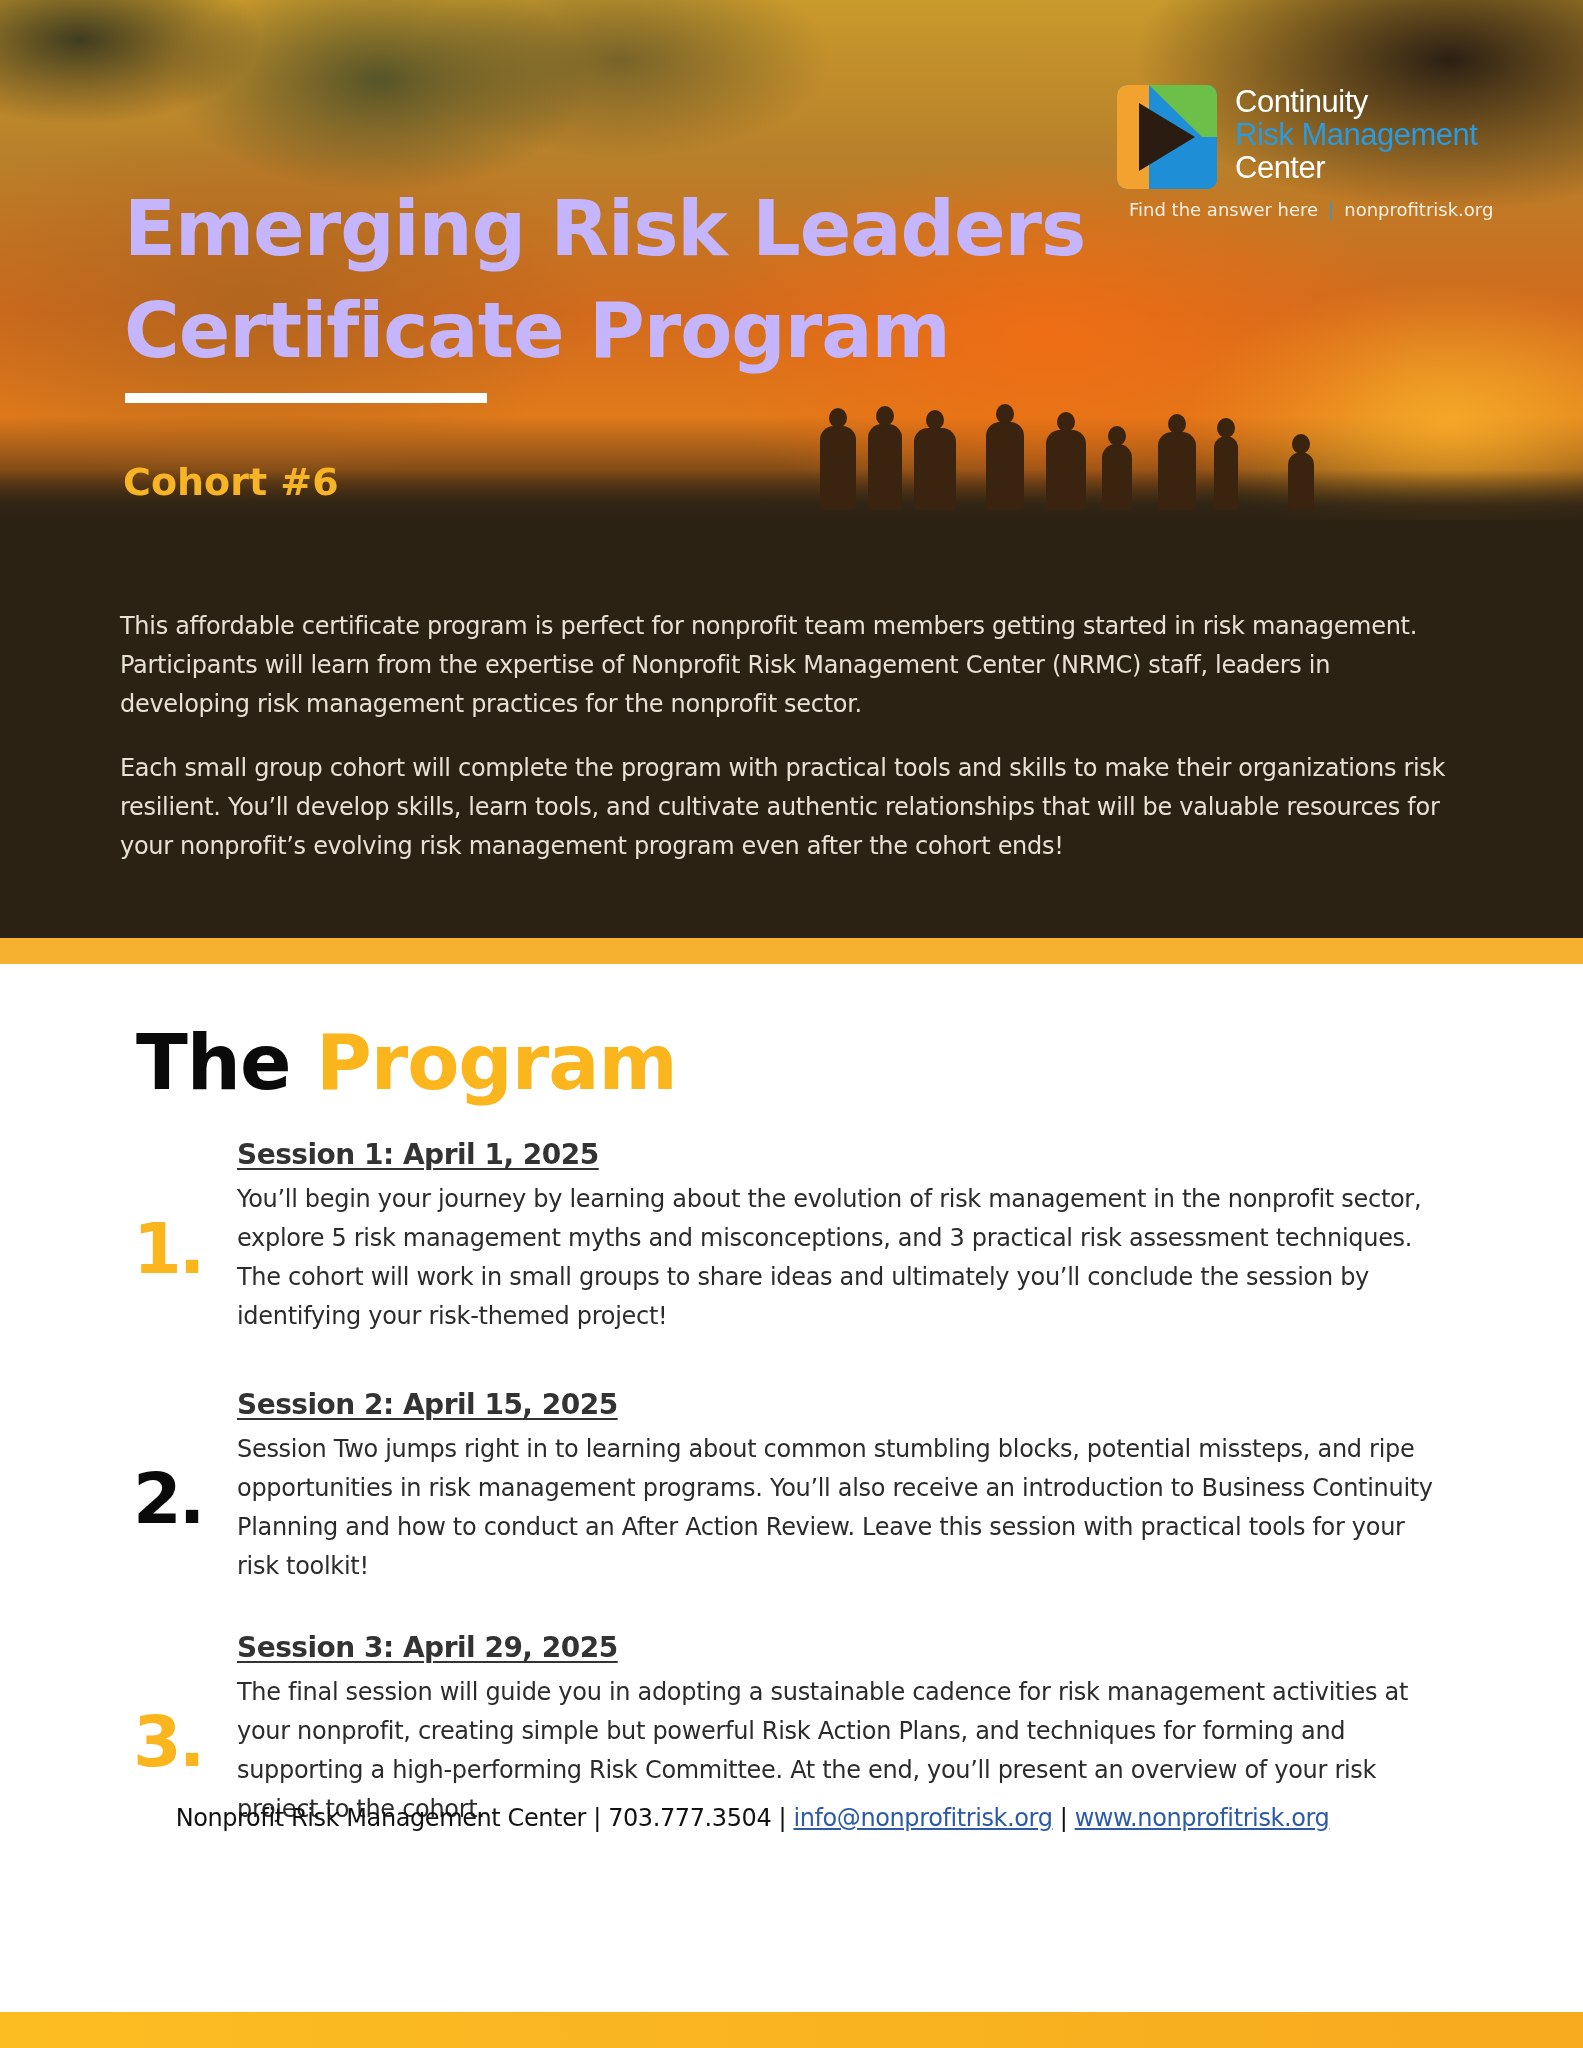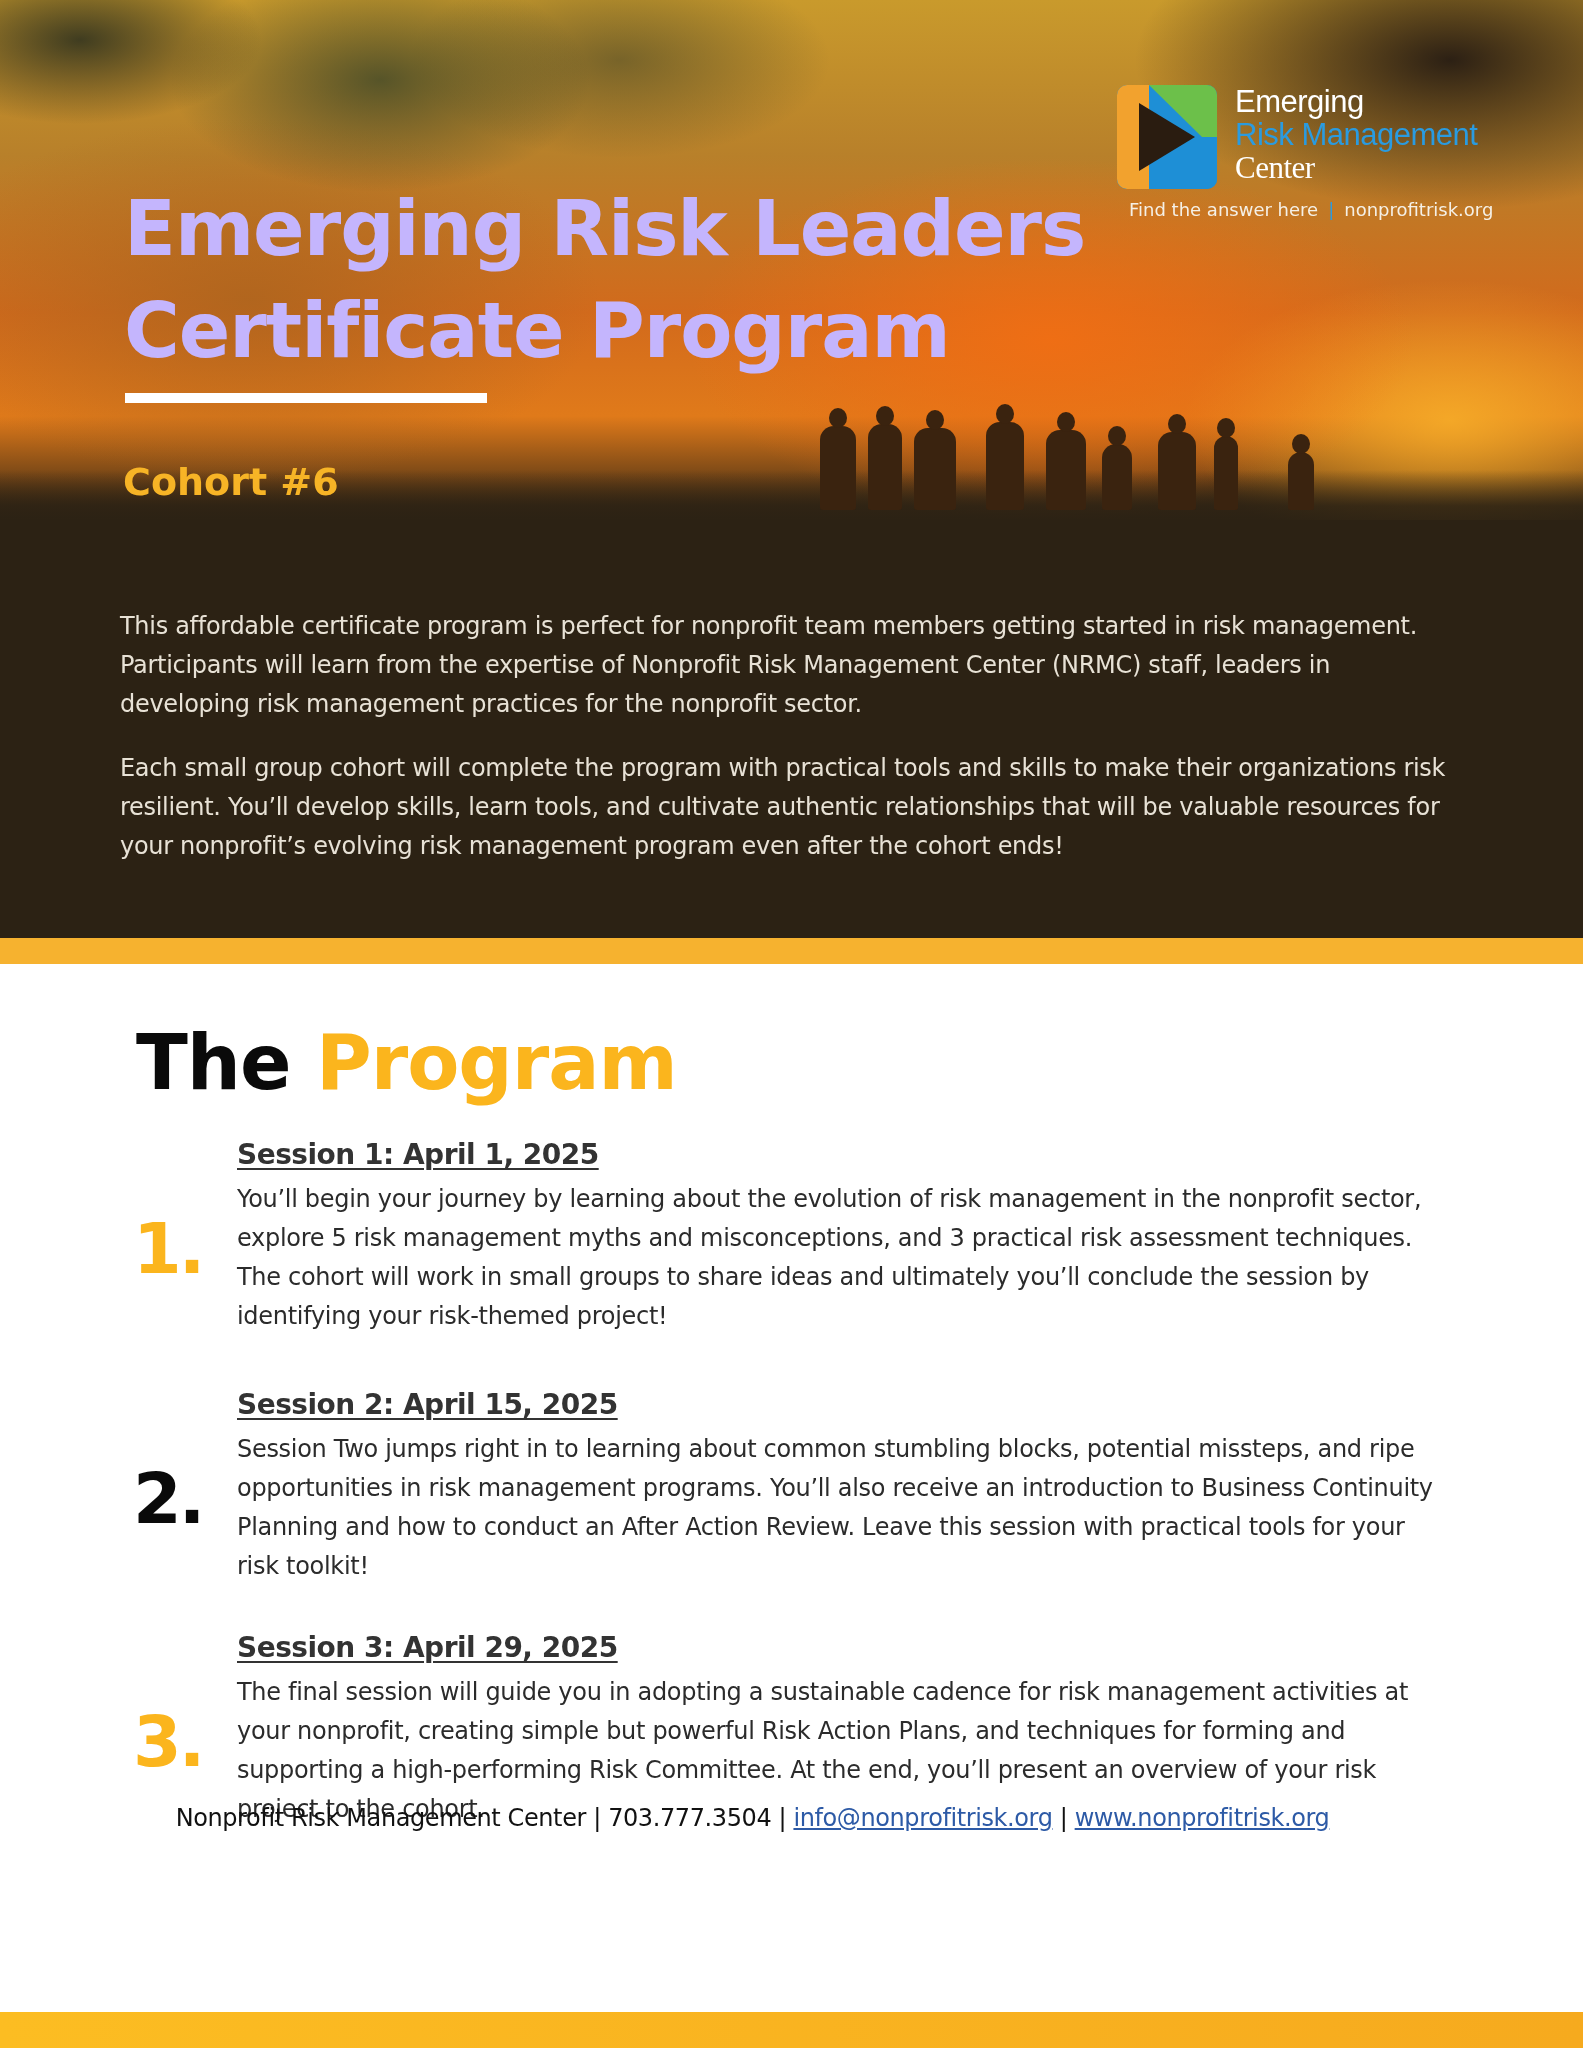--- a/index.html
+++ b/index.html
@@ -35,21 +35,21 @@
 
   .logo { position: absolute; left: 1117px; top: 85px; width: 390px; }
   .logo-mark { position: absolute; left: 0; top: 0; width: 100px; height: 104px; border-radius: 10px; overflow: hidden; background: #1e8fd6; }
   .logo-mark .l-orange { position: absolute; left: 0; top: 0; width: 32px; height: 104px; background: #f2a22e; }
   .logo-mark .l-green { position: absolute; left: 0; top: 0; width: 100px; height: 52px; background: #6cc04a; clip-path: polygon(32% 0, 100% 0, 100% 100%, 85% 100%); }
   .logo-mark .l-blue { position: absolute; left: 0; top: 52px; width: 100px; height: 52px; background: #1e8fd6; }
   .logo-mark .l-play { position: absolute; left: 22px; top: 18px; width: 0; height: 0; border-top: 34px solid transparent; border-bottom: 34px solid transparent; border-left: 56px solid #2a1c10; }
   .logo-text { position: absolute; left: 118px; top: 0; font-family: "Liberation Sans", sans-serif; font-size: 31px; line-height: 33px; letter-spacing: -0.5px; }
   .logo-text .lt1 { color: #ffffff; display: block; }
   .logo-text .lt2 { color: #2a9be0; display: block; }
-  .logo-text .lt3 { color: #ffffff; display: block; font-family: Liberation Serif, serif; }
+  .logo-text .lt3 { color: #ffffff; display: block; }
   .logo-tag { position: absolute; left: 12px; top: 114px; white-space: nowrap; font-size: 18px; color: #f5f0e6; font-family: "DejaVu Sans", sans-serif; }
   .logo-tag .sep { color: #2a9be0; margin: 0 10px; }
 
   .title { position: absolute; left: 124px; top: 178px; width: 1000px; font-family: "DejaVu Sans", sans-serif; font-weight: bold; color: #c4b5fd; font-size: 76px; line-height: 102px; letter-spacing: -1px; }
   .title-rule { position: absolute; left: 125px; top: 393px; width: 362px; height: 10px; background: #ffffff; }
   .cohort { position: absolute; left: 123px; top: 425px; font-family: "DejaVu Sans", sans-serif; font-weight: bold; font-size: 38px; color: #f7b426; margin-top: 35px; }
 
   .why { position: absolute; left: 120px; top: 512px; font-family: "DejaVu Sans", sans-serif; font-weight: bold; font-size: 59px; color: #ffffff; letter-spacing: -0.5px; white-space: nowrap; }
   .why .accent { color: #fbb51d; }
 
@@ -92,21 +92,21 @@
   </div>
 
   <div class="logo">
     <div class="logo-mark">
       <div class="l-blue"></div>
       <div class="l-green"></div>
       <div class="l-orange"></div>
       <div class="l-play"></div>
     </div>
     <div class="logo-text">
-      <span class="lt1">Emerging</span>
+      <span class="lt1">Continuity</span>
       <span class="lt2">Risk Management</span>
       <span class="lt3">Center</span>
     </div>
     <div class="logo-tag">
       <span>Find the answer here</span><span class="sep">|</span><span>nonprofitrisk.org</span>
     </div>
   </div>
 
   <h1 class="title">
     <span>Emerging Risk Leaders</span><br>

